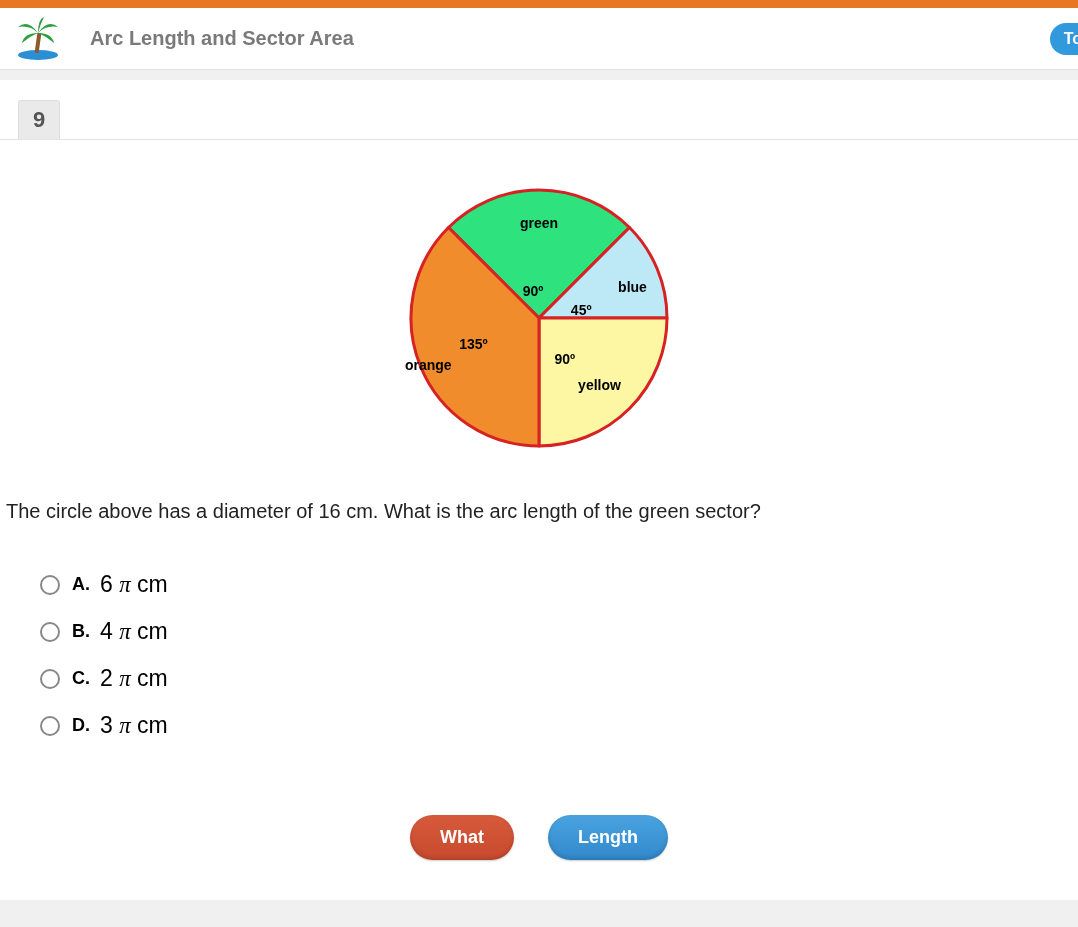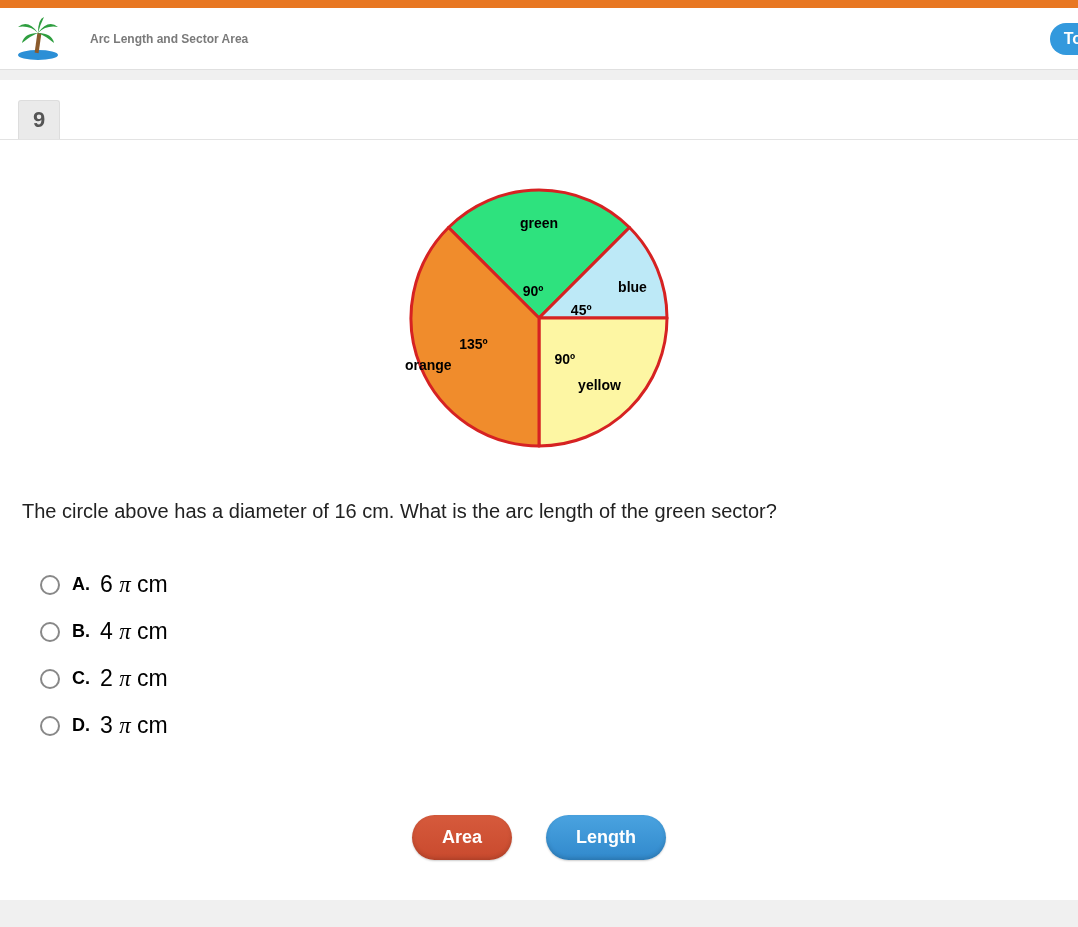--- a/index.html
+++ b/index.html
@@ -28,21 +28,21 @@
       border-bottom: 1px solid #e0e0e0;
       position: relative;
     }
     .logo {
       width: 48px;
       height: 48px;
       margin-right: 28px;
       position: relative;
     }
     .title {
-      font-size: 12px;
+      font-size: 20px;
       font-weight: bold;
       color: #7a7a7a;
     }
     .tools-btn {
       position: absolute;
       right: -10px;
       top: 50%;
       transform: translateY(-50%);
       background: #3399dd;
       color: #fff;
@@ -77,21 +77,21 @@
     }
     .pie-wrap {
       width: 100%;
       display: flex;
       justify-content: center;
       padding: 38px 0 22px 0;
     }
     .question-text {
       font-size: 20px;
       color: #222;
-      padding: 20px 0 0 22px;
+      padding: 20px 0 0 6px;
     }
     .options {
       padding: 48px 0 0 40px;
     }
     .option {
       display: flex;
       align-items: center;
       margin-bottom: 20px;
       cursor: pointer;
     }
@@ -211,17 +211,17 @@
         <span class="opt-text">2 <span class="pi">π</span> cm</span>
       </div>
       <div class="option">
         <span class="radio"></span>
         <span class="opt-letter">D.</span>
         <span class="opt-text">3 <span class="pi">π</span> cm</span>
       </div>
     </div>
 
   <div class="btn-row">
-    <button class="btn btn-reset">Area</button>
+    <button class="btn btn-reset">What</button>
     <button class="btn btn-submit">Length</button>
   </div>
 
 </div>
 
 </body></html>

